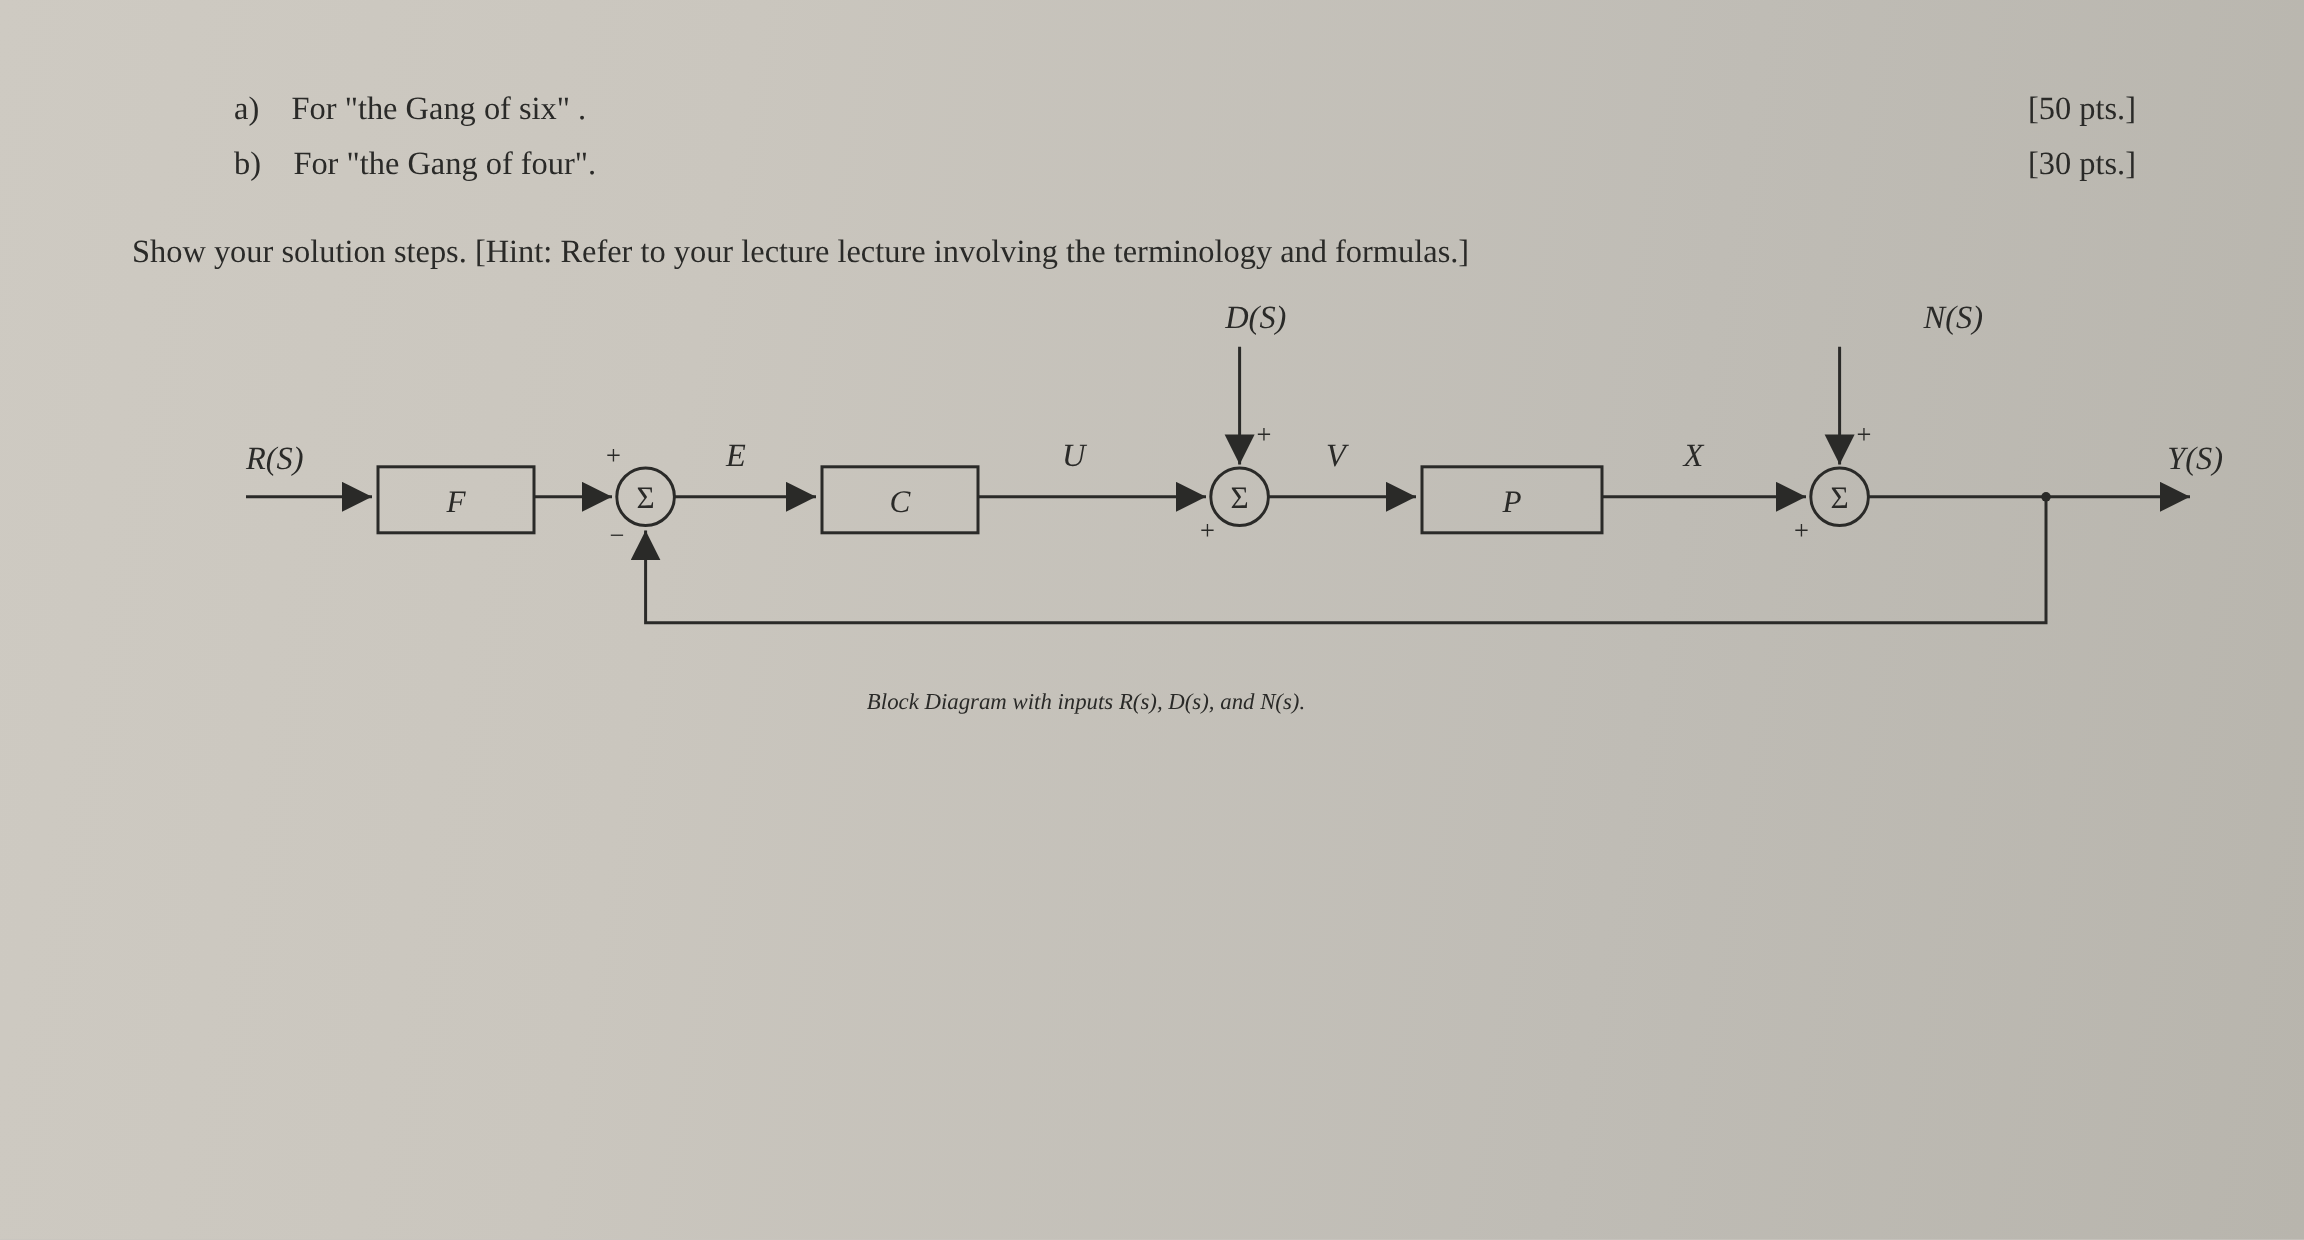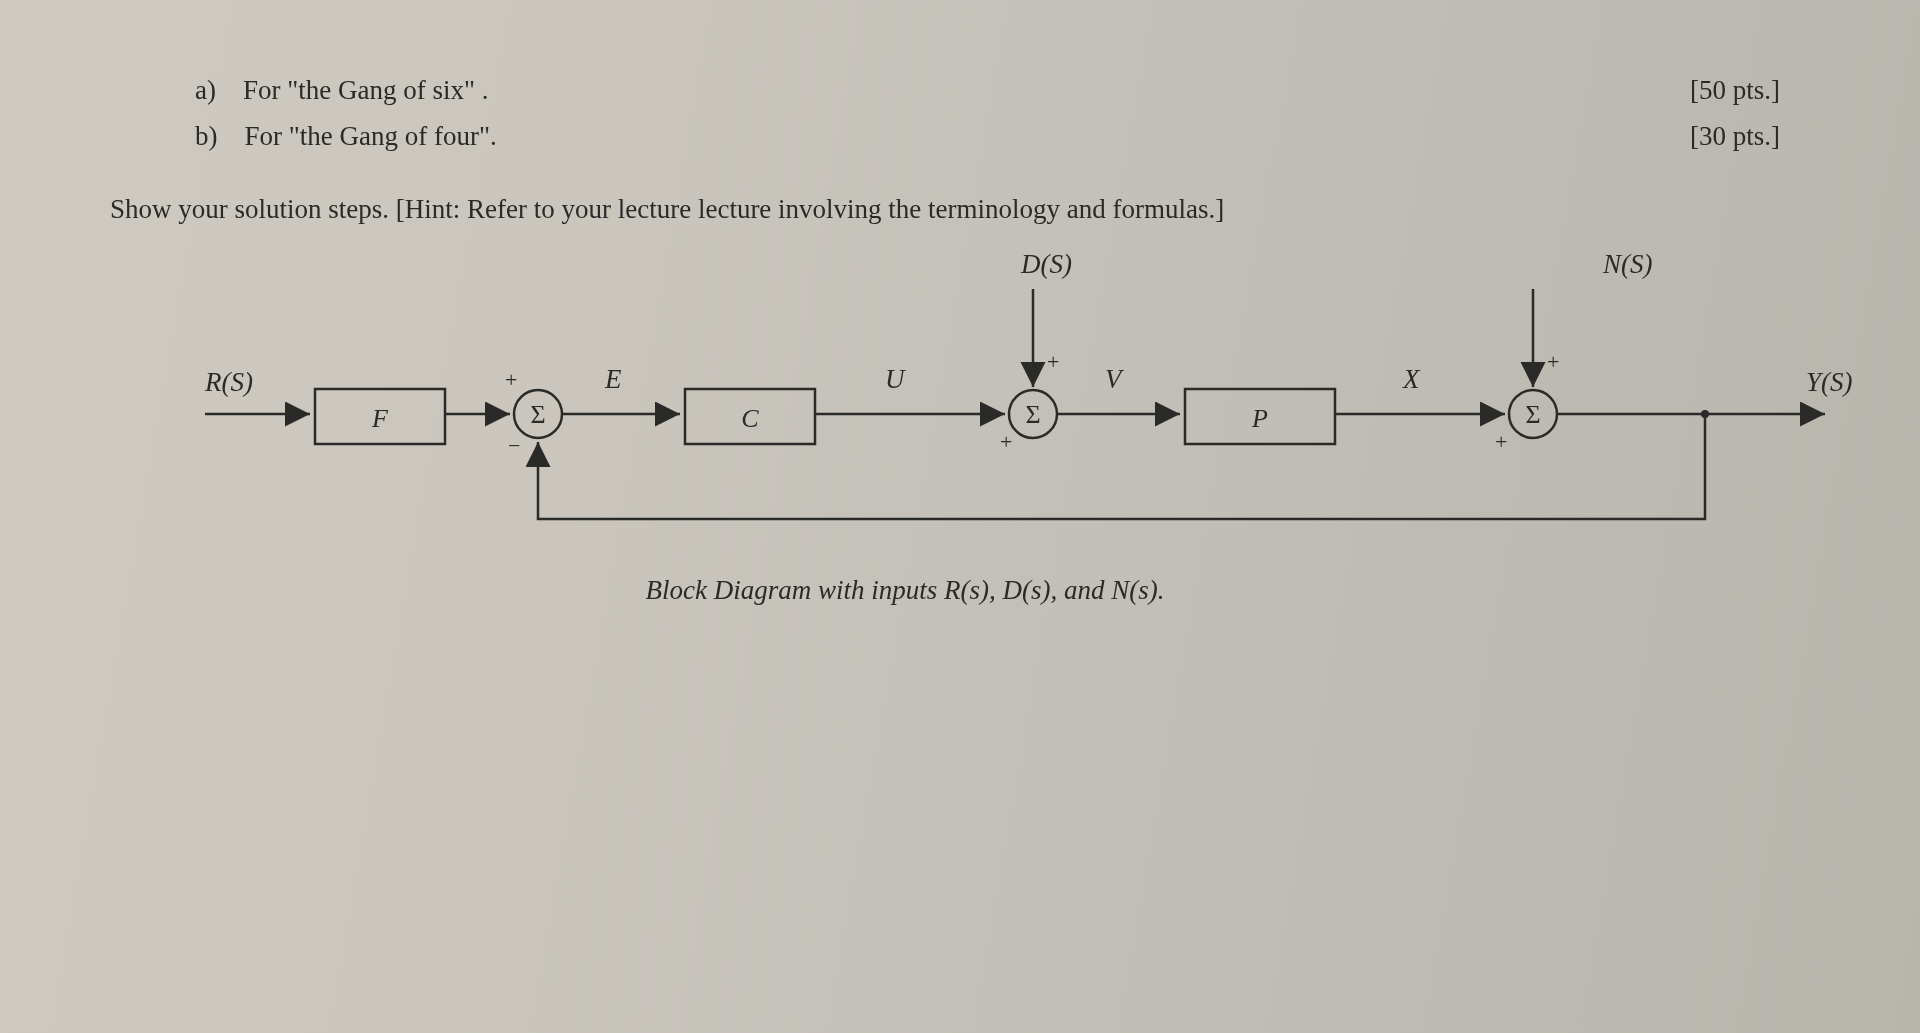--- a/index.html
+++ b/index.html
@@ -110,21 +110,21 @@
     font-size: 26px;
     fill: #2a2a28;
   }
   .sign {
     font-family: Georgia, serif;
     font-size: 22px;
     fill: #2a2a28;
   }
   .caption {
     text-align: center;
-    font-size: 27px;
+    font-size: 19px;
     font-style: italic;
     margin-top: 6px;
     padding-right: 120px;
   }
   .overlay-label {
     position: absolute;
     font-style: italic;
     font-size: 27px;
     color: #2a2a28;
   }

